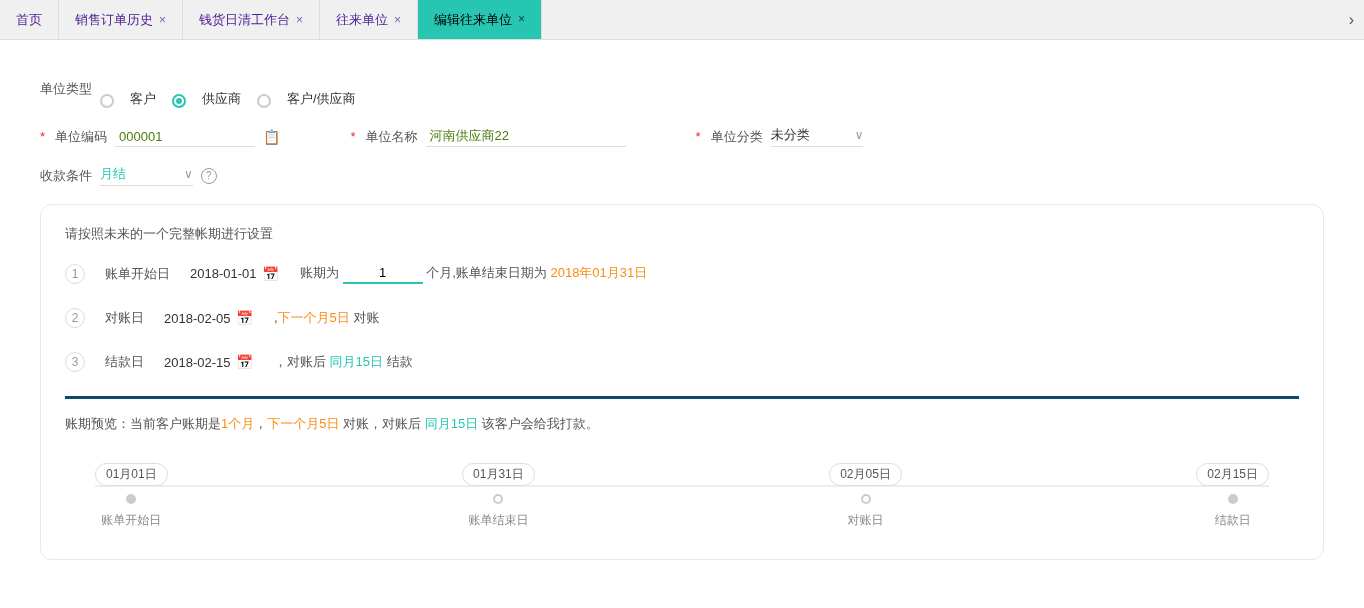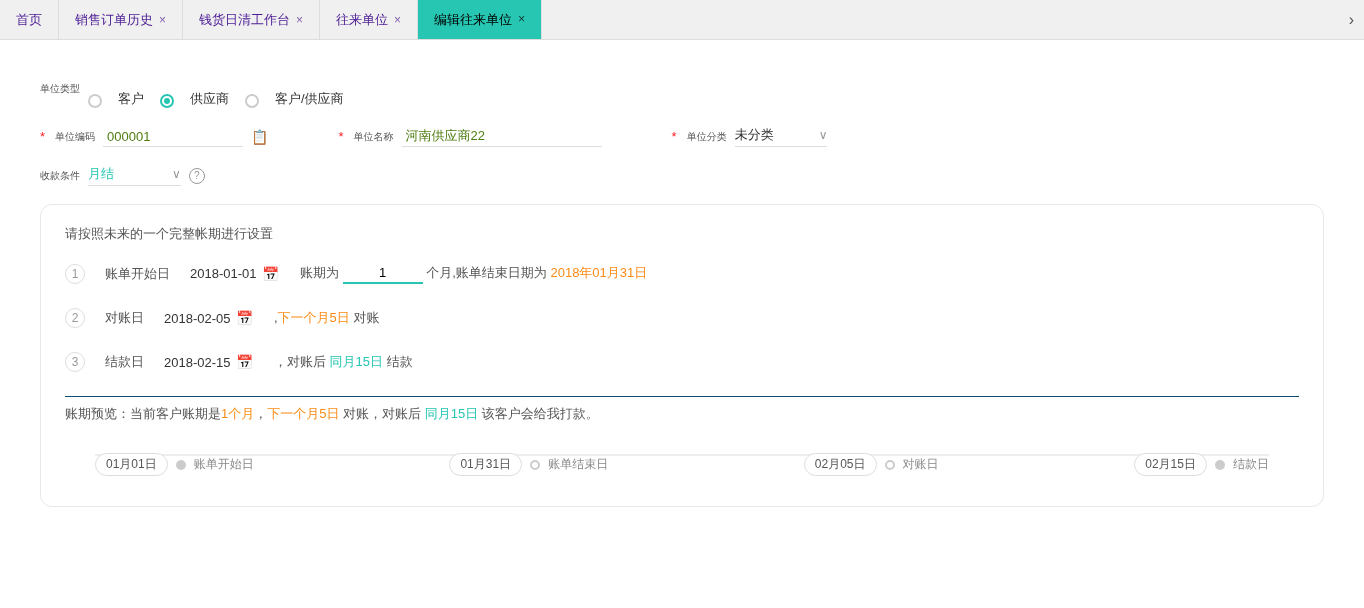--- a/index.html
+++ b/index.html
@@ -58,21 +58,21 @@
       align-items: center;
       margin-bottom: 18px;
       gap: 30px;
     }
     .form-field {
       display: flex;
       align-items: center;
       gap: 8px;
     }
     .form-field label {
-      font-size: 10px;
+      font-size: 13px;
       color: #555;
       white-space: nowrap;
     }
     .required-star {
       color: #f5222d;
       margin-right: 2px;
     }
     .radio-group {
       display: flex;
       align-items: center;
@@ -212,22 +212,22 @@
       outline: none;
       width: 80px;
       font-size: 13px;
       padding: 2px 4px;
       text-align: center;
     }
 
     
     .preview-section {
       margin-top: 22px;
-      padding-top: 8px;
-      border-top: 1px solid #0c4a6e;
+      padding-top: 16px;
+      border-top: 3px solid #0c4a6e;
     }
     .preview-text {
       font-size: 13px;
       color: #555;
       margin-bottom: 20px;
     }
 
     
     .timeline {
       display: flex;
@@ -248,21 +248,21 @@
     }
     .timeline-items {
       display: flex;
       justify-content: space-between;
       width: 100%;
       position: relative;
       z-index: 1;
     }
     .timeline-item {
       display: flex;
-      flex-direction: row;
+      flex-direction: column;
       align-items: center;
       gap: 8px;
     }
     .timeline-dot {
       width: 10px;
       height: 10px;
       border-radius: 50%;
       background: #fff;
       border: 2px solid #ccc;
       position: relative;

